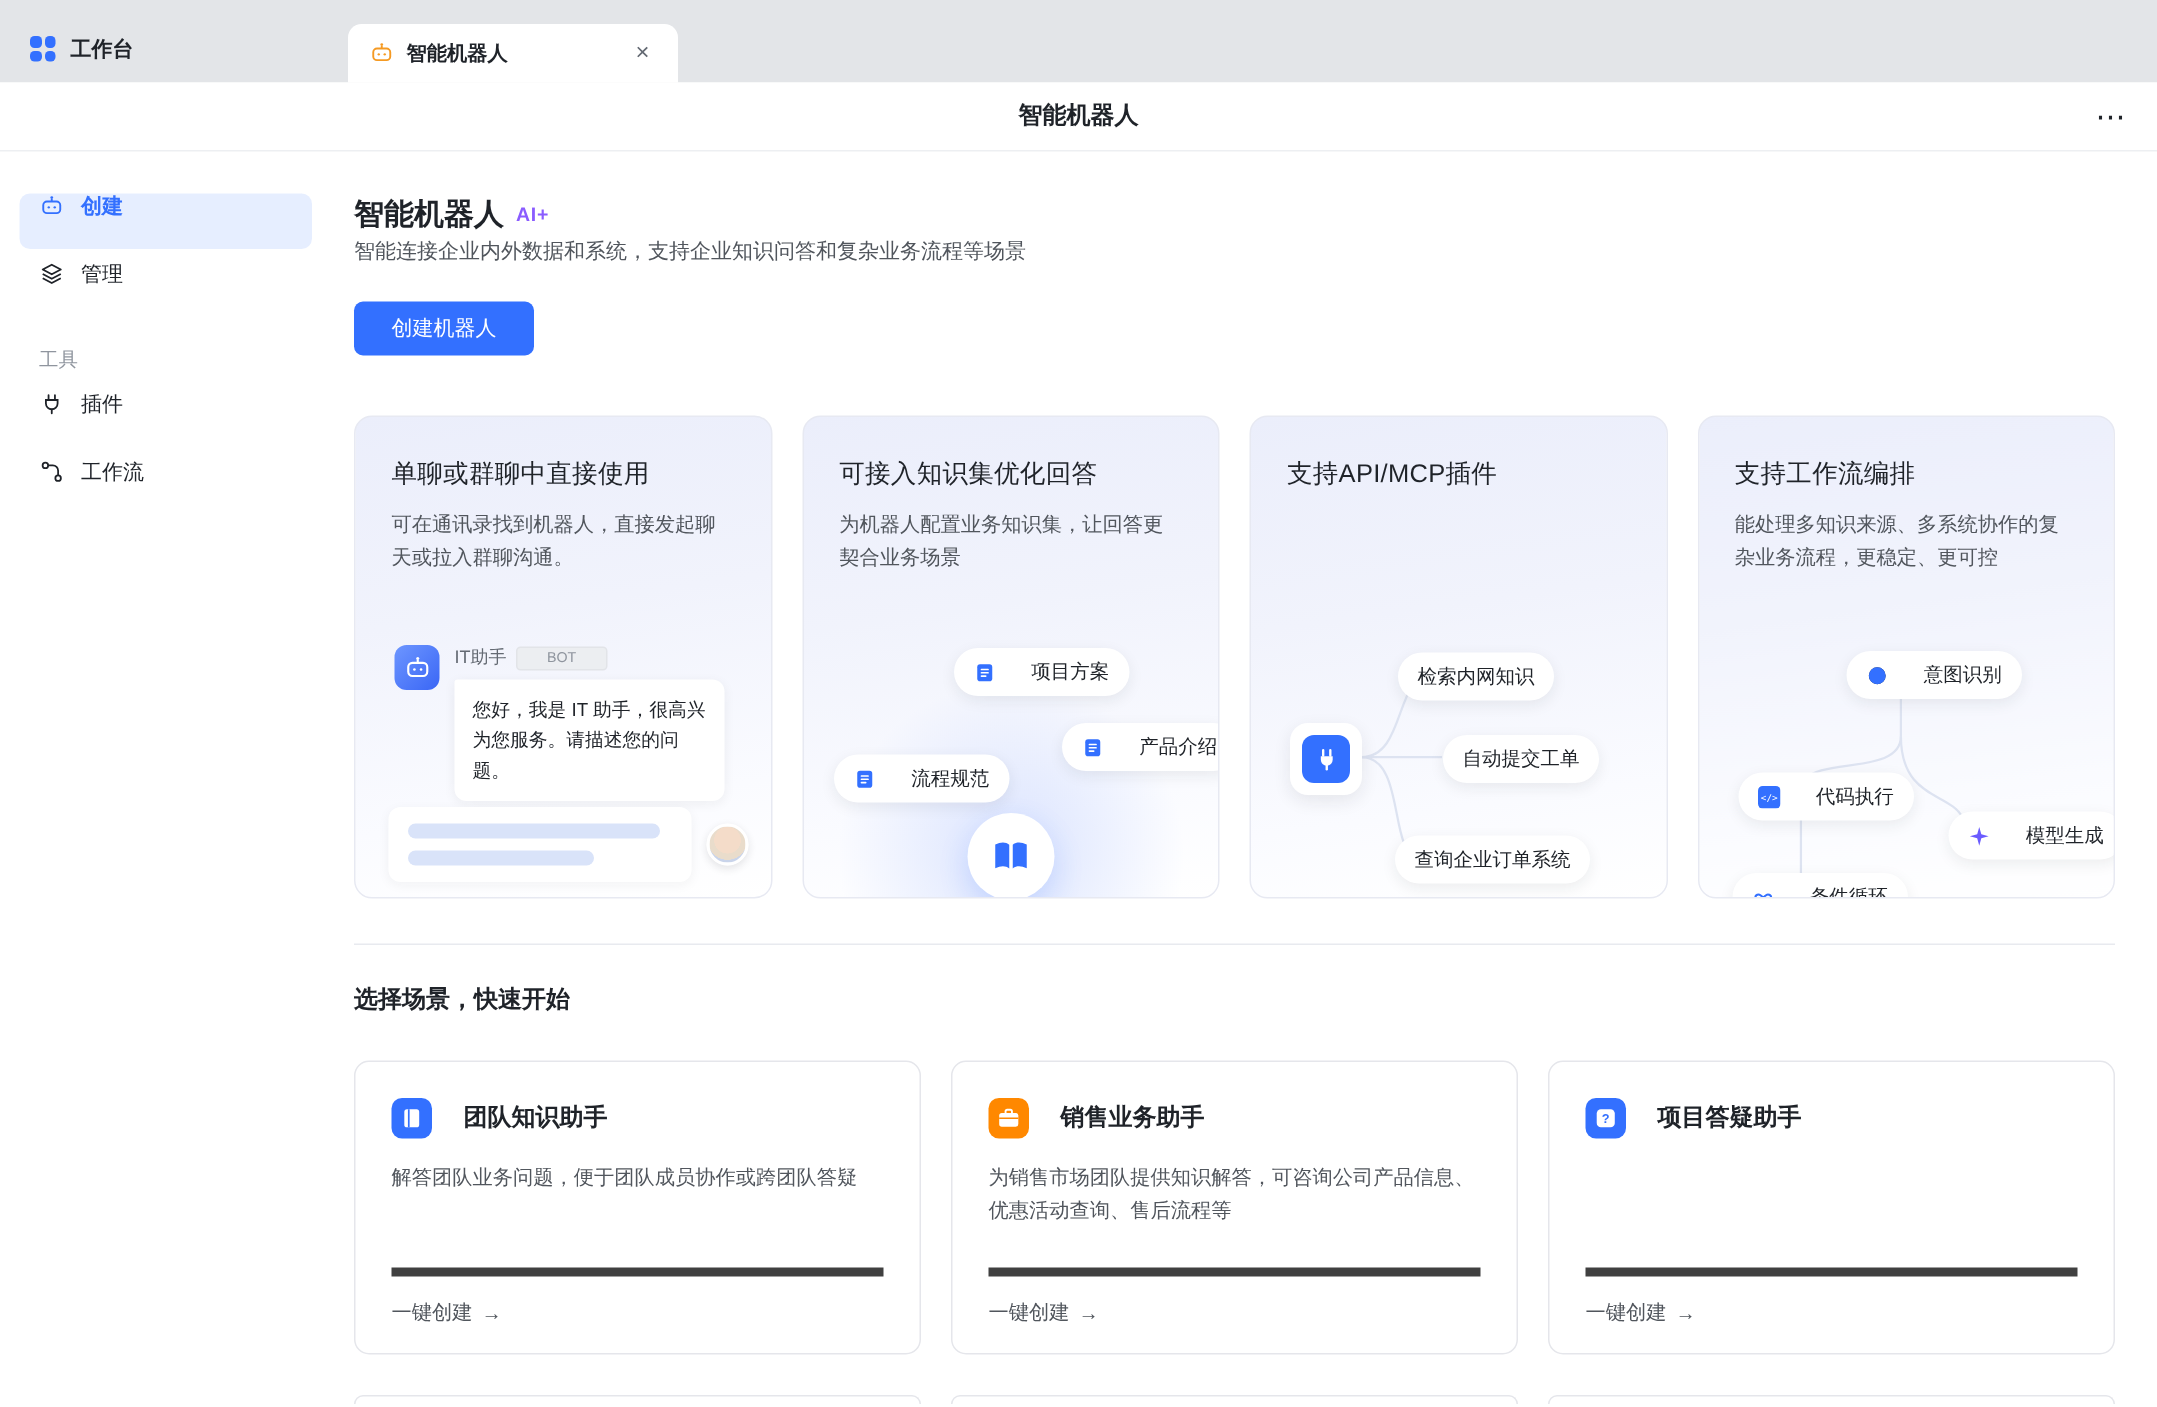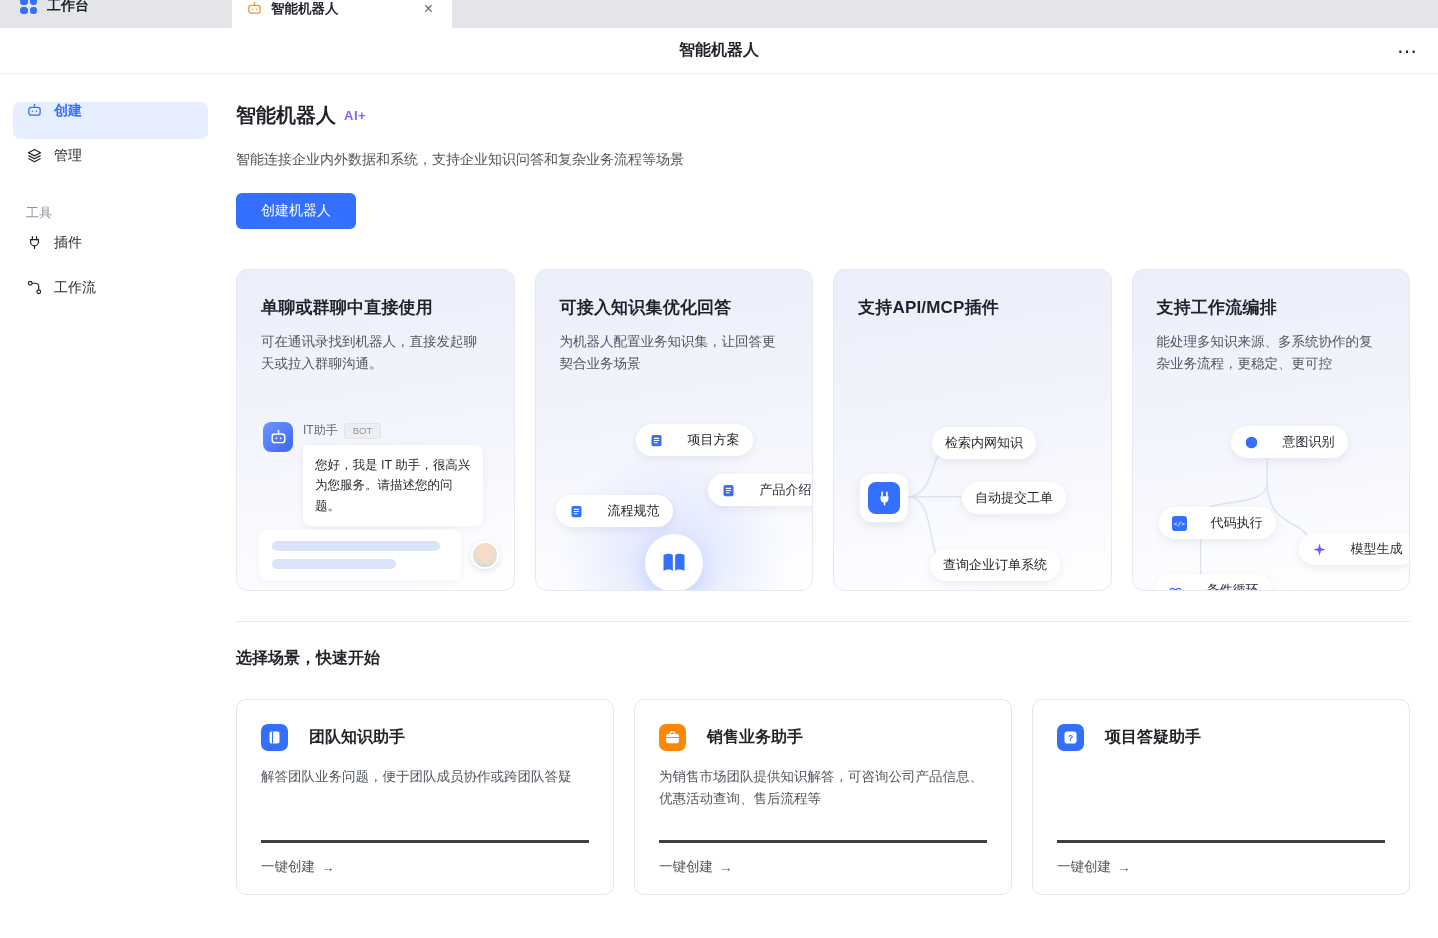--- a/index.html
+++ b/index.html
@@ -1,21 +1,21 @@
 <!DOCTYPE html>
 <html><head>
 <meta charset="utf-8">
 <style>
   *{box-sizing:border-box;margin:0;padding:0}
   html,body{width:1438px;height:938px;overflow:hidden}
   body{font-family:"Liberation Sans",sans-serif;color:#1f2329;background:#fff;font-size:14px}
   svg{display:block}
 
   
-  .tabbar{height:28px;background:#e3e5e8;display:flex;align-items:flex-end}
+  .tabbar{height:55px;background:#e3e5e8;display:flex;align-items:flex-end}
   .wb-tab{width:232px;height:45px;display:flex;align-items:center;gap:10px;padding:0 20px;cursor:pointer}
   .wb-icon{width:17px;height:17px;display:grid;grid-template-columns:1fr 1fr;grid-template-rows:1fr 1fr;gap:2px;flex:none}
   .wb-icon i{background:#3370ff;border-radius:3px}
   .wb-label{font-weight:700;font-size:14px}
   .tab-active{width:220px;height:39px;background:#fff;border-radius:9px 9px 0 0;display:flex;align-items:center;gap:8px;padding:0 14px;cursor:default}
   .tab-robot{color:#f59a23}
   .tab-robot svg{width:17px;height:17px}
   .tab-title{font-size:13.5px;font-weight:600;flex:1}
   .tab-close{color:#646a73;font-size:16px;line-height:1;padding:2px 5px;border-radius:4px;cursor:pointer}
 
@@ -29,41 +29,41 @@
   .sidebar{width:222px;flex:none;padding:28px 14px 0 13px}
   .side-item{height:37px;display:flex;align-items:flex-start;gap:11px;padding:0 13px;border-radius:7px;font-size:14px;margin-bottom:8px;cursor:pointer;color:#1f2329}
   .side-item svg{width:17px;height:17px;flex:none}
   .side-item.active{background:rgba(51,112,255,.12);color:#3370ff;font-weight:600}
   .side-section{font-size:13px;color:#8f959e;margin:20px 13px 12px}
 
   .main{flex:1;padding:28px 28px 0 14px;overflow:hidden}
   .page-title-row{display:flex;align-items:center;gap:8px}
   .page-title{font-size:20px;font-weight:800}
   .ai-badge{font-size:13px;font-weight:700;color:#8a5cff;letter-spacing:.5px}
-  .subtitle{margin-top:22px;font-size:14px;color:#51565d}
+  .subtitle{margin-top:3px;font-size:14px;color:#51565d}
   .create-btn{margin-top:24px;background:#3370ff;color:#fff;border:none;border-radius:6px;height:36px;padding:0 25px;font-size:14px;cursor:pointer;font-family:inherit}
 
   
   .fcards{display:flex;gap:20px;margin-top:40px}
   .fcard{flex:1;height:322px;border:1px solid #e7e9f2;border-radius:12px;position:relative;overflow:hidden;padding:26px 24px;
          background:linear-gradient(172deg,#ebeefb 0%,#f1f3fc 40%,#fafbff 78%,#ffffff 100%)}
-  .fcard h3{font-size:17px;font-weight:700;letter-spacing:.2px}
+  .fcard h3{font-size:17px;font-weight:400;letter-spacing:.2px}
   .fcard .fdesc{margin-top:12px;font-size:13.5px;color:#51565d;line-height:1.65}
   .pill{position:absolute;display:inline-flex;align-items:center;gap:24px;background:#fff;border-radius:999px;padding:7px 13px;
         font-size:13px;color:#1f2329;box-shadow:0 3px 10px rgba(31,35,41,.08);white-space:nowrap;z-index:2}
   .pill svg,.pill .ic{width:15px;height:15px;flex:none}
   .lines{position:absolute;inset:0;z-index:1;pointer-events:none}
 
   
   .bot-row{position:absolute;left:26px;top:152px;display:flex;gap:10px;z-index:2}
   .bot-avatar{width:30px;height:30px;border-radius:8px;background:linear-gradient(135deg,#6d96ff,#3a66f5);display:flex;align-items:center;justify-content:center;flex:none}
   .bot-avatar svg{width:19px;height:19px}
   .bot-name-row{display:flex;align-items:center;gap:6px}
   .bot-name{font-size:12px;color:#646a73}
-  .bot-badge{font-size:9.5px;color:#8f959e;background:#eceef1;border:1px solid #e2e4e8;border-radius:3px;padding:0 8px;line-height:14px}
+  .bot-badge{font-size:9.5px;color:#8f959e;background:#eceef1;border:1px solid #e2e4e8;border-radius:3px;padding:0 20px;line-height:14px}
   .bubble{margin-top:6px;background:#fff;border-radius:2px 8px 8px 8px;padding:10px 12px;font-size:12.5px;line-height:1.62;width:180px;
           box-shadow:0 2px 8px rgba(31,35,41,.06)}
   .skel-row{position:absolute;left:22px;top:260px;display:flex;align-items:center;gap:10px;z-index:2}
   .skel-box{background:#fff;border-radius:8px;padding:11px 13px;width:202px;box-shadow:0 2px 8px rgba(31,35,41,.05)}
   .skel-bar{height:10px;border-radius:5px;background:#d9e3f9}
   .skel-bar.b1{width:168px}
   .skel-bar.b2{width:124px;margin-top:8px}
   .user-avatar{width:28px;height:28px;border-radius:50%;flex:none;border:2px solid #fff;
                background:radial-gradient(circle at 50% 38%,#f4dcc9 0 46%,#e9dccb 47% 68%,#c9d4ea 69%);box-shadow:0 2px 6px rgba(31,35,41,.12)}
 
@@ -88,21 +88,21 @@
   .section-title{margin-top:26px;font-size:16px;font-weight:700}
   .scards{display:flex;gap:20px;margin-top:30px}
   .scard{flex:1;height:196px;border:1px solid #e5e6eb;border-radius:10px;background:#fff;padding:24px 24px 0;display:flex;flex-direction:column;cursor:pointer}
   .scard-head{display:flex;align-items:center;gap:21px}
   .scard-icon{width:27px;height:27px;border-radius:7px;display:flex;align-items:center;justify-content:center;flex:none}
   .scard-icon svg{width:17px;height:17px}
   .scard-icon.blue{background:#3370ff}
   .scard-icon.orange{background:#ff8800}
   .scard h4{font-size:16px;font-weight:800}
   .scard .sdesc{margin-top:15px;font-size:13.5px;color:#51565d;line-height:1.65}
-  .scard-footer{margin-top:auto;border-top:3px solid #404040;padding:15px 0 18px;font-size:13.5px;color:#51565d;display:flex;align-items:center;gap:6px}
+  .scard-footer{margin-top:auto;border-top:6px solid #404040;padding:15px 0 18px;font-size:13.5px;color:#51565d;display:flex;align-items:center;gap:6px}
   .scards.partial{margin-top:27px}
   .scard.partial{height:6px;border-bottom:none;border-radius:10px 10px 0 0;padding:0;cursor:default}
 </style>
 </head>
 <body>
 
 <div class="tabbar">
   <div class="wb-tab">
     <span class="wb-icon">
         <i></i>

